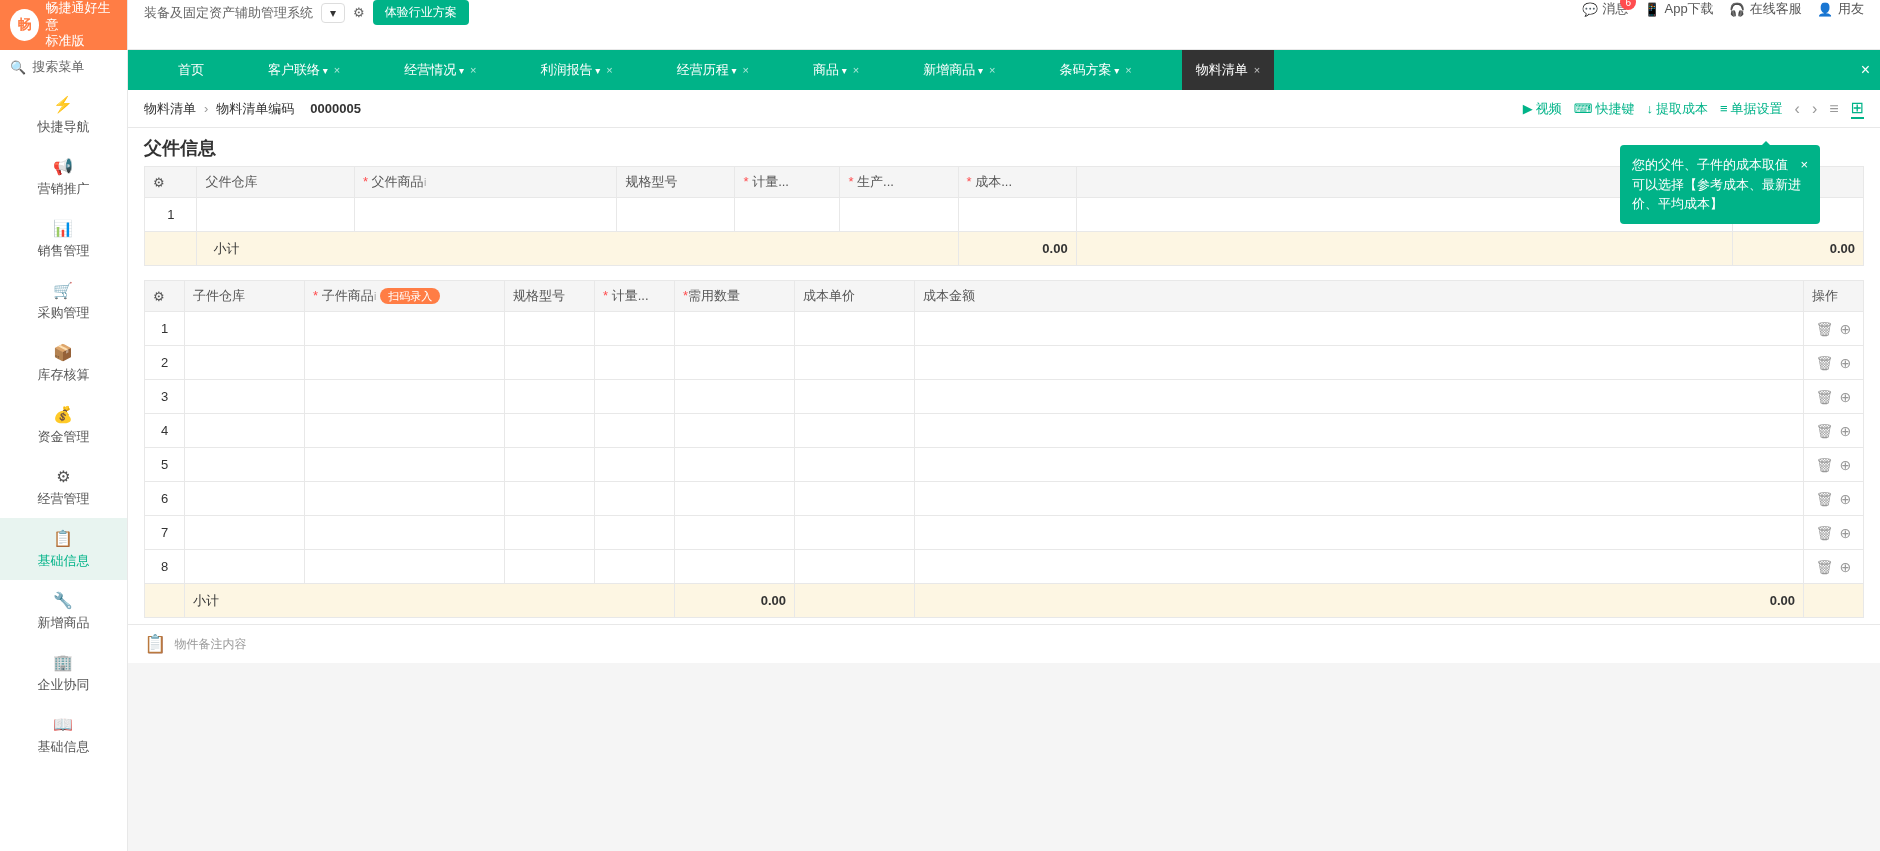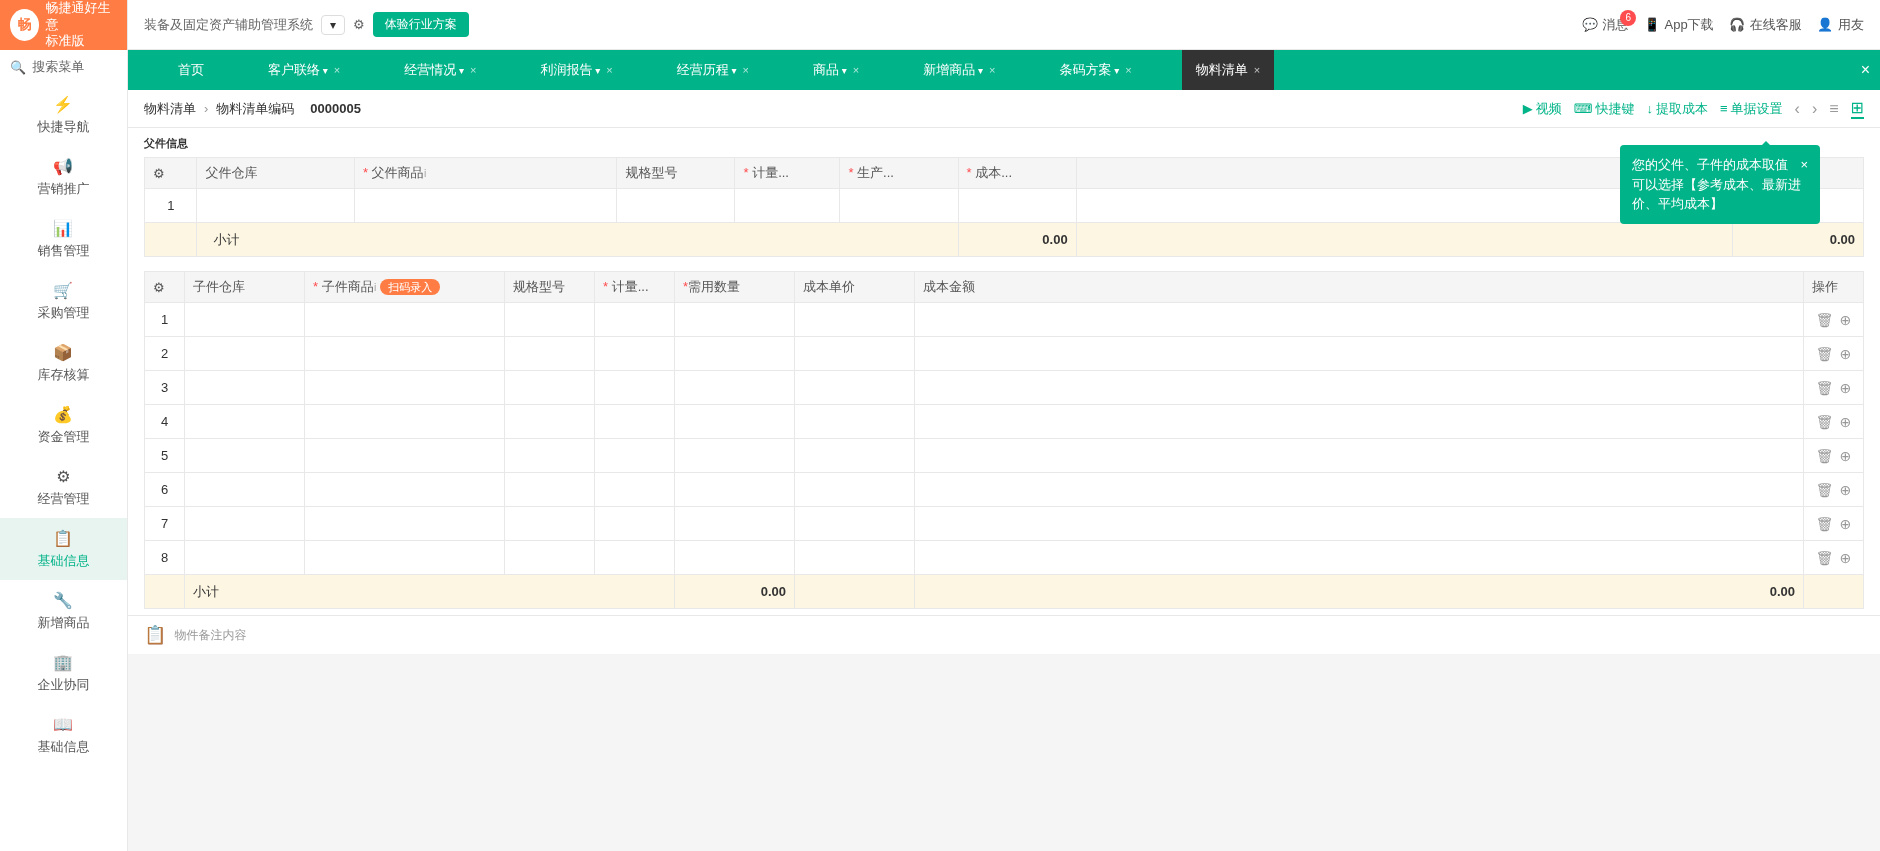--- a/index.html
+++ b/index.html
@@ -71,21 +71,21 @@
       flex: 1;
       display: flex;
       flex-direction: column;
       overflow: hidden;
     }
 
     
     .top-bar {
       background: #fff;
       display: flex;
-      align-items: center;
+      align-items: flex-start;
       justify-content: space-between;
       padding: 0 16px;
       height: 50px;
       border-bottom: 1px solid #e8e8e8;
     }
     .top-bar-left {
       display: flex;
       align-items: center;
       gap: 8px;
       color: #666;
@@ -201,21 +201,21 @@
       gap: 3px;
       cursor: pointer;
     }
 
     
     .section {
       padding: 8px 16px 4px;
       background: #fff;
     }
     .section-title {
-      font-size: 11px;
+      font-size: 18px;
       font-weight: bold;
       color: #333;
       margin-bottom: 6px;
     }
 
     
     .data-table {
       width: 100%;
       border-collapse: collapse;
       font-size: 12px;

